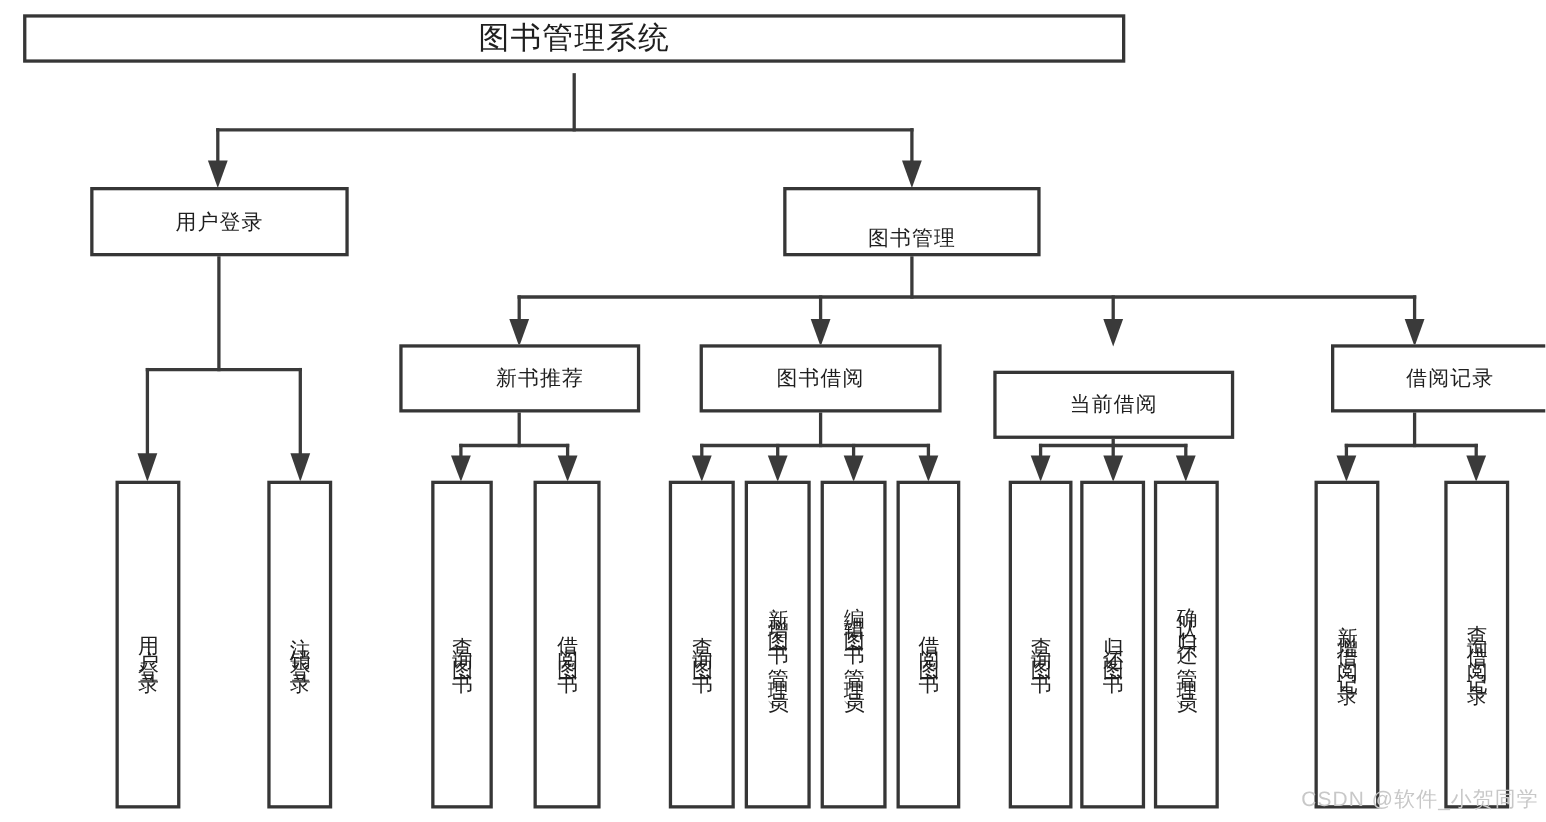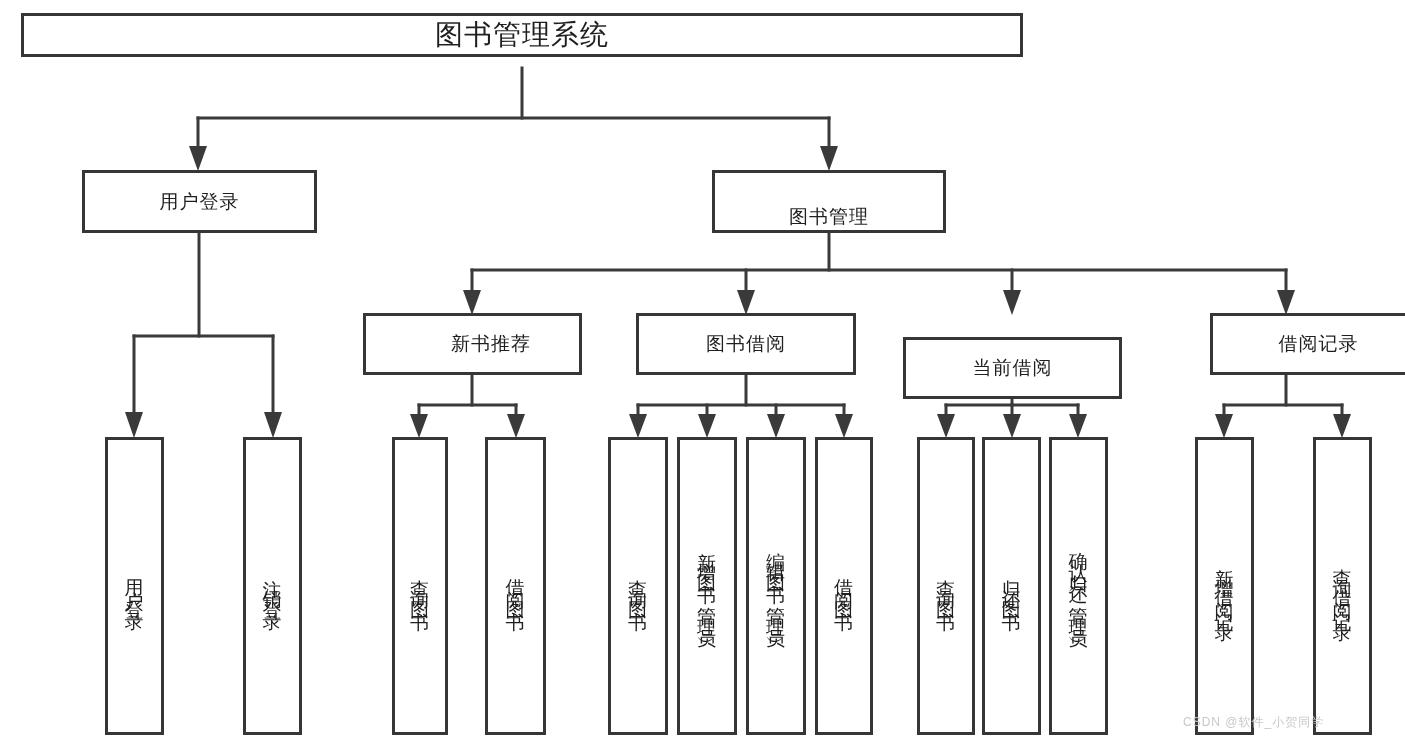--- a/index.html
+++ b/index.html
@@ -57,21 +57,21 @@
     text-orientation: mixed;
     font-size: 19px;
     line-height: 1;
     letter-spacing: 11px;
     white-space: nowrap;
   }
   .watermark {
     position: absolute;
     left: 1183px;
     top: 714px;
-    font-size: 12px;
+    font-size: 19px;
     color: var(--wm);
     letter-spacing: 1px;
     white-space: nowrap;
     z-index: 5;
   }
 </style>
 </head>
 <body>
 
 <div class="canvas">

